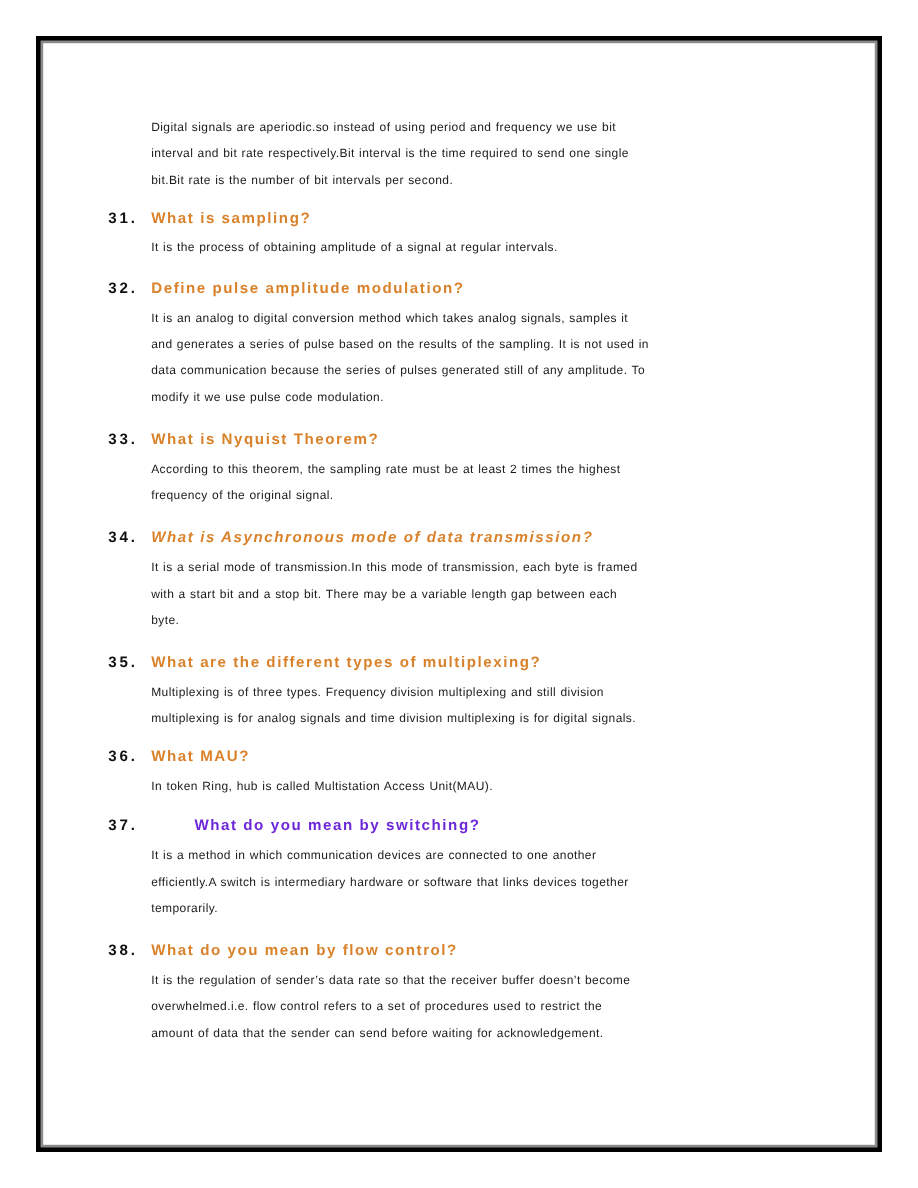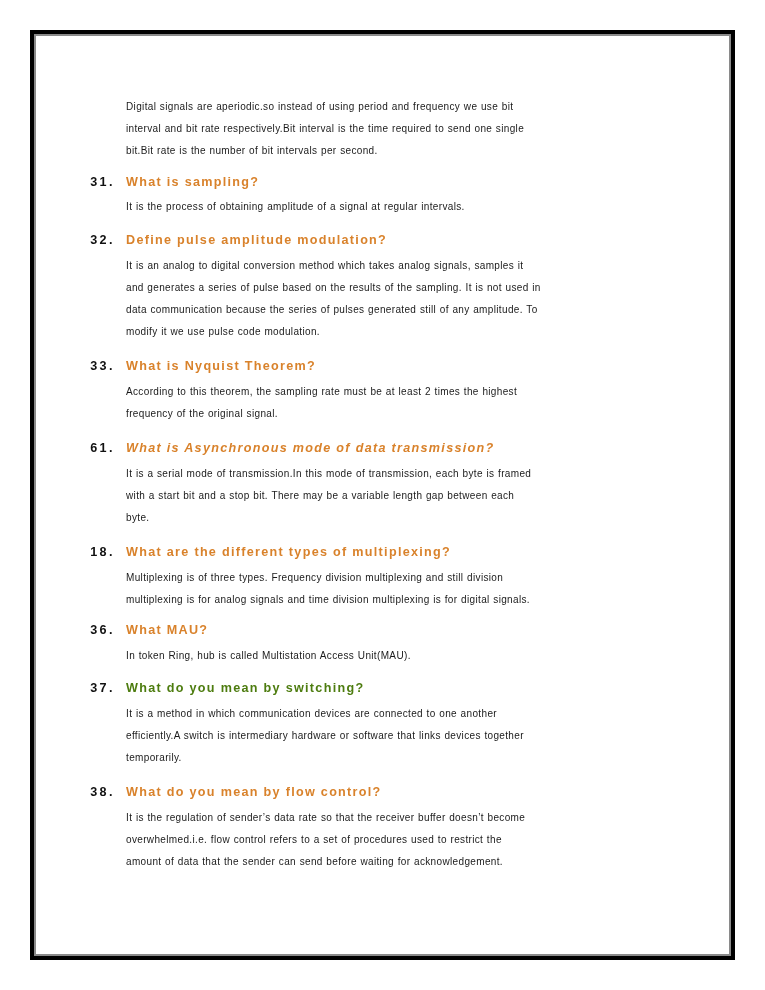--- a/index.html
+++ b/index.html
@@ -43,39 +43,39 @@
   <div class="p" style="top:299px">data communication because the series of pulses generated still of any amplitude. To</div>
   <div class="p" style="top:321px">modify it we use pulse code modulation.</div>
 
   <div class="q" style="top:357px">
     <span class="num">33.</span><span class="txt" style="color: rgb(217, 130, 43);">What is Nyquist Theorem?</span>
   </div>
   <div class="p" style="top:381px">According to this theorem, the sampling rate must be at least 2 times the highest</div>
   <div class="p" style="top:403px">frequency of the original signal.</div>
 
   <div class="q" style="top:439px">
-    <span class="num">61.</span><span class="txt" style="color: rgb(217, 130, 43); font-style: italic;">What is Asynchronous mode of data transmission?</span>
+    <span class="num">34.</span><span class="txt" style="color: rgb(217, 130, 43); font-style: italic;">What is Asynchronous mode of data transmission?</span>
   </div>
   <div class="p" style="top:463px">It is a serial mode of transmission.In this mode of transmission, each byte is framed</div>
   <div class="p" style="top:485px">with a start bit and a stop bit. There may be a variable length gap between each</div>
   <div class="p" style="top:507px">byte.</div>
 
   <div class="q" style="top:543px">
-    <span class="num">18.</span><span class="txt" style="color: rgb(217, 130, 43);">What are the different types of multiplexing?</span>
+    <span class="num">35.</span><span class="txt" style="color: rgb(217, 130, 43);">What are the different types of multiplexing?</span>
   </div>
   <div class="p" style="top:567px">Multiplexing is of three types. Frequency division multiplexing and still division</div>
   <div class="p" style="top:589px">multiplexing is for analog signals and time division multiplexing is for digital signals.</div>
 
   <div class="q" style="top:621px">
     <span class="num">36.</span><span class="txt" style="color: rgb(217, 130, 43); margin-top: 22px;">What MAU?</span>
   </div>
   <div class="p" style="top:645px">In token Ring, hub is called Multistation Access Unit(MAU).</div>
 
   <div class="q" style="top:679px">
-    <span class="num">37.</span><span class="txt" style="color: #4d7c0f;">What do you mean by switching?</span>
+    <span class="num">37.</span><span class="txt" style="color: #6d28d9; margin-left: 36px;">What do you mean by switching?</span>
   </div>
   <div class="p" style="top:703px">It is a method in which communication devices are connected to one another</div>
   <div class="p" style="top:725px">efficiently.A switch is intermediary hardware or software that links devices together</div>
   <div class="p" style="top:747px">temporarily.</div>
 
   <div class="q" style="top:783px">
     <span class="num">38.</span><span class="txt" style="color: rgb(217, 130, 43); margin-top: 28px;">What do you mean by flow control?</span>
   </div>
   <div class="p" style="top:807px">It is the regulation of sender’s data rate so that the receiver buffer doesn’t become</div>
   <div class="p" style="top:829px">overwhelmed.i.e. flow control refers to a set of procedures used to restrict the</div>

